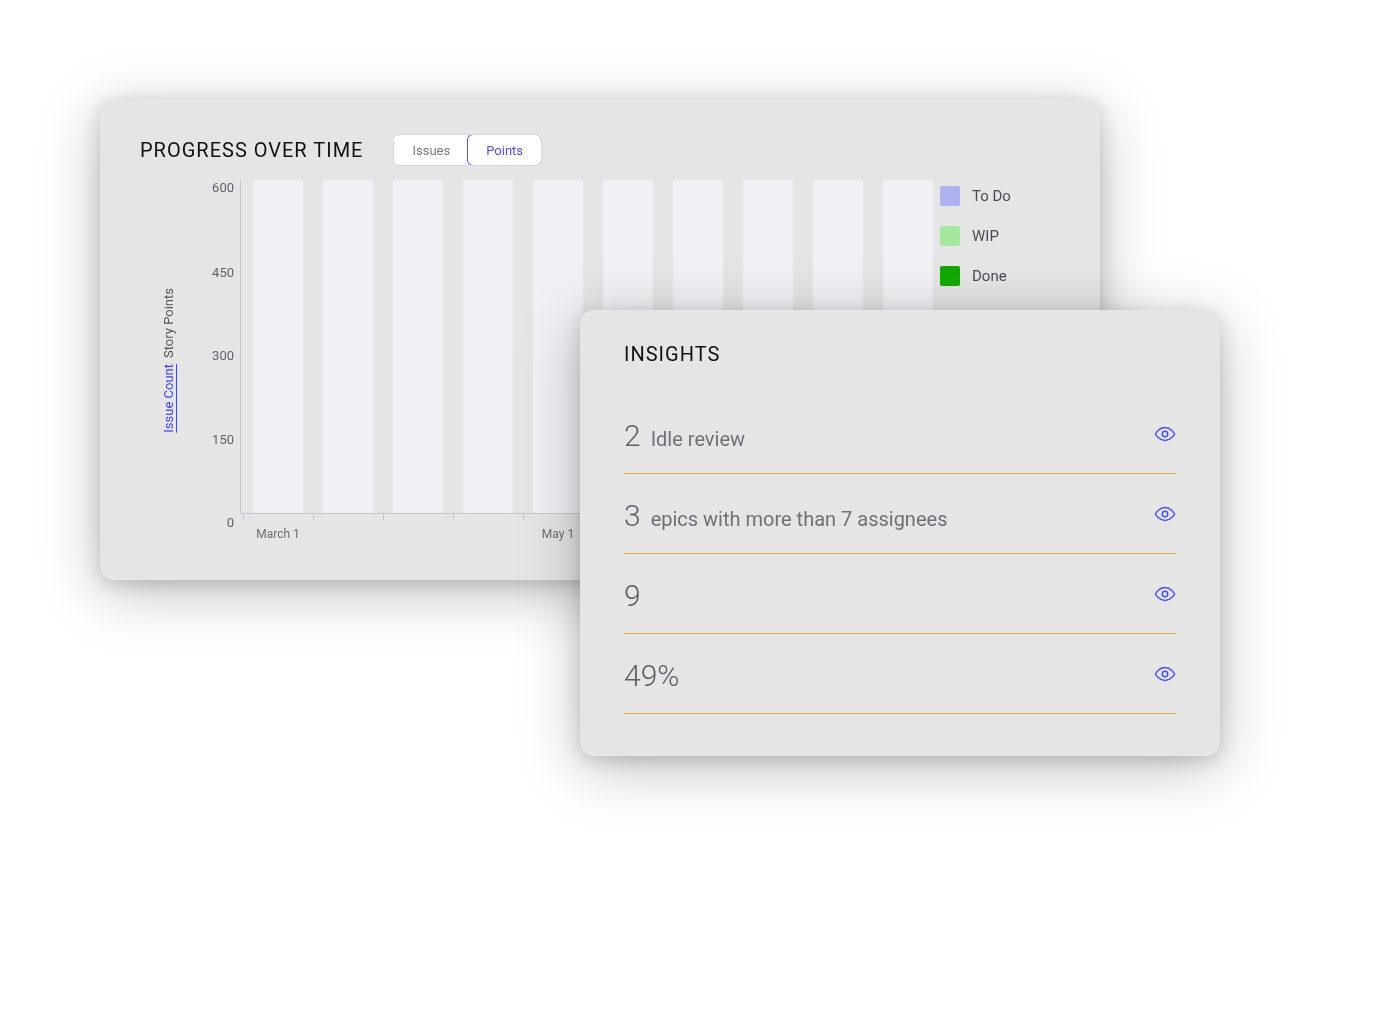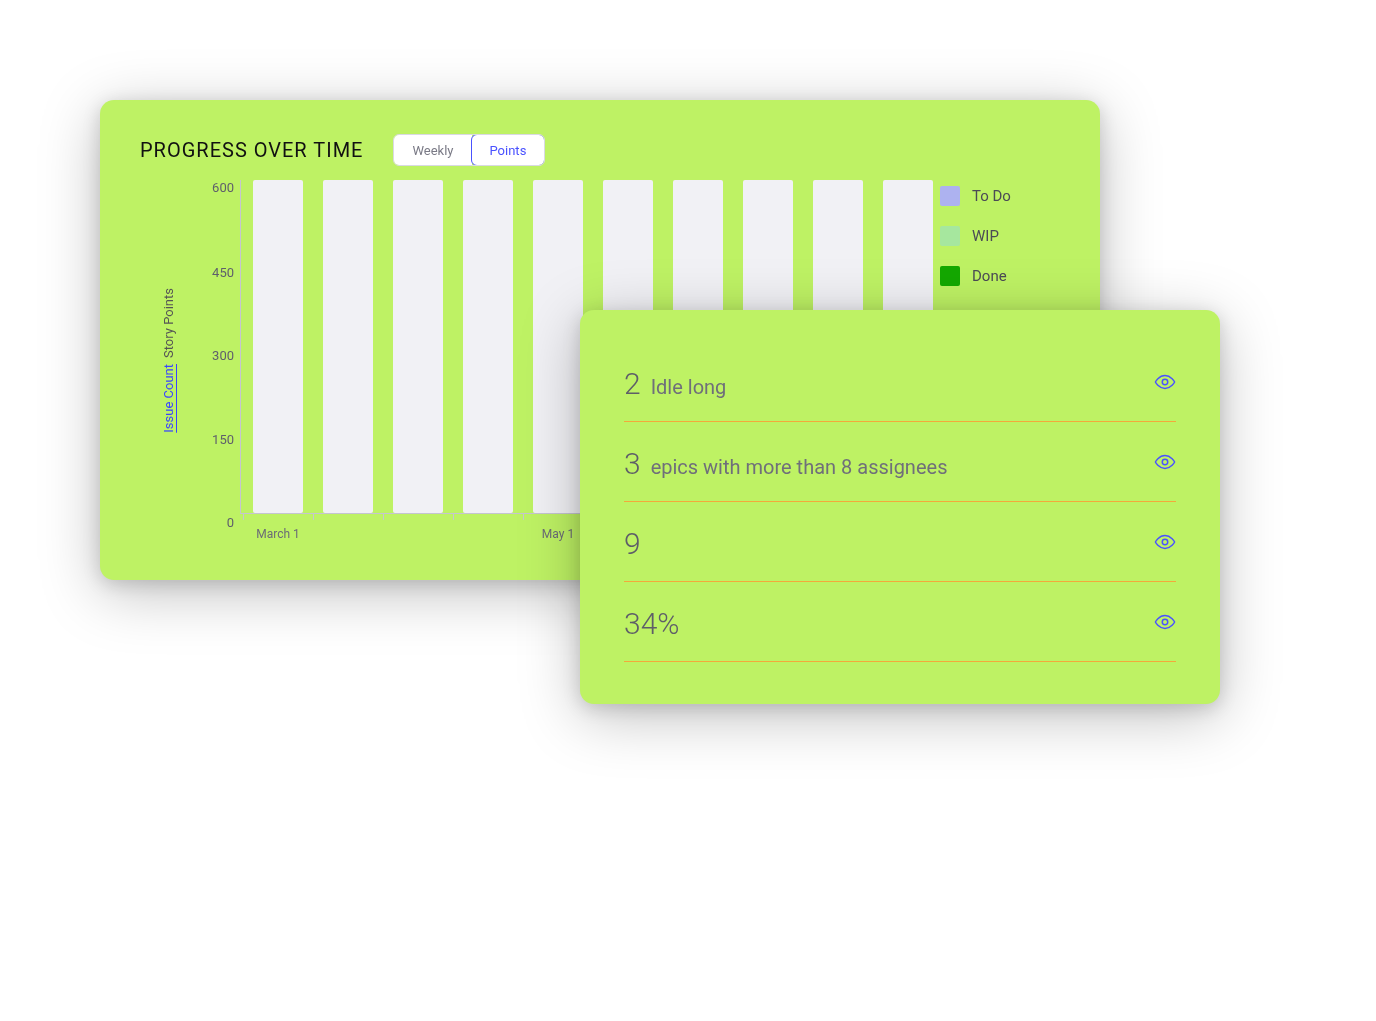--- a/index.html
+++ b/index.html
@@ -5,21 +5,21 @@
   * { box-sizing: border-box; }
   body {
     margin: 0;
     font-family: -apple-system, BlinkMacSystemFont, "Segoe UI", Roboto, Helvetica, Arial, sans-serif;
     background: #ffffff;
     width: 1376px;
     height: 1021px;
     position: relative;
   }
   .card {
-    background: #bef264;
+    background: #e5e5e5;
     border-radius: 14px;
     box-shadow: 0 12px 60px rgba(0,0,0,0.25), 0 4px 18px rgba(0,0,0,0.15);
     position: absolute;
   }
   
   .chart-card {
     left: 100px;
     top: 100px;
     width: 1000px;
     height: 480px;
@@ -199,21 +199,21 @@
     align-self: center;
   }
 </style>
 </head>
 <body>
 
 <div class="card chart-card">
   <div class="chart-header">
     <div class="chart-title">PROGRESS OVER TIME</div>
     <div class="toggle-group">
-      <div class="toggle-btn">Weekly</div>
+      <div class="toggle-btn">Issues</div>
       <div class="toggle-btn selected">Points</div>
     </div>
   </div>
 
   <div class="chart-body">
     <div class="y-axis-labels">
       <span class="y-axis-label">Story Points</span>
       <span class="y-axis-label active">Issue Count</span>
     </div>
     <div class="y-ticks" id="y-ticks">
@@ -315,53 +315,54 @@
         </div>
         <div class="legend-item">
           <div class="swatch" style="background: rgb(20, 168, 0);"></div>
           <span>Done</span>
         </div>
       </div>
   </div>
 </div>
 
 <div class="card insights-card">
+  <div class="insights-title">INSIGHTS</div>
   <div id="insights-list">
       <div class="insight-row">
         <div class="insight-text">
           <span class="insight-num">2</span>
-          <span>Idle long</span>
+          <span>Idle review</span>
         </div>
         <span class="eye-icon"><svg width="22" height="22" viewBox="0 0 24 24" fill="none" stroke="currentColor" stroke-width="1.6" stroke-linecap="round" stroke-linejoin="round">
             <path d="M1.5 12s3.8-7 10.5-7 10.5 7 10.5 7-3.8 7-10.5 7S1.5 12 1.5 12z"></path>
             <circle cx="12" cy="12" r="3"></circle>
           </svg></span>
       </div>
       <div class="insight-row">
         <div class="insight-text">
           <span class="insight-num">3</span>
-          <span>epics with more than 8  assignees</span>
+          <span>epics with more than 7  assignees</span>
         </div>
         <span class="eye-icon"><svg width="22" height="22" viewBox="0 0 24 24" fill="none" stroke="currentColor" stroke-width="1.6" stroke-linecap="round" stroke-linejoin="round">
             <path d="M1.5 12s3.8-7 10.5-7 10.5 7 10.5 7-3.8 7-10.5 7S1.5 12 1.5 12z"></path>
             <circle cx="12" cy="12" r="3"></circle>
           </svg></span>
       </div>
       <div class="insight-row">
         <div class="insight-text">
           <span class="insight-num">9</span>
         </div>
         <span class="eye-icon"><svg width="22" height="22" viewBox="0 0 24 24" fill="none" stroke="currentColor" stroke-width="1.6" stroke-linecap="round" stroke-linejoin="round">
             <path d="M1.5 12s3.8-7 10.5-7 10.5 7 10.5 7-3.8 7-10.5 7S1.5 12 1.5 12z"></path>
             <circle cx="12" cy="12" r="3"></circle>
           </svg></span>
       </div>
       <div class="insight-row">
         <div class="insight-text">
-          <span class="insight-num">34%</span>
+          <span class="insight-num">49%</span>
         </div>
         <span class="eye-icon"><svg width="22" height="22" viewBox="0 0 24 24" fill="none" stroke="currentColor" stroke-width="1.6" stroke-linecap="round" stroke-linejoin="round">
             <path d="M1.5 12s3.8-7 10.5-7 10.5 7 10.5 7-3.8 7-10.5 7S1.5 12 1.5 12z"></path>
             <circle cx="12" cy="12" r="3"></circle>
           </svg></span>
       </div>
     </div>
 </div>
 
 </body></html>

